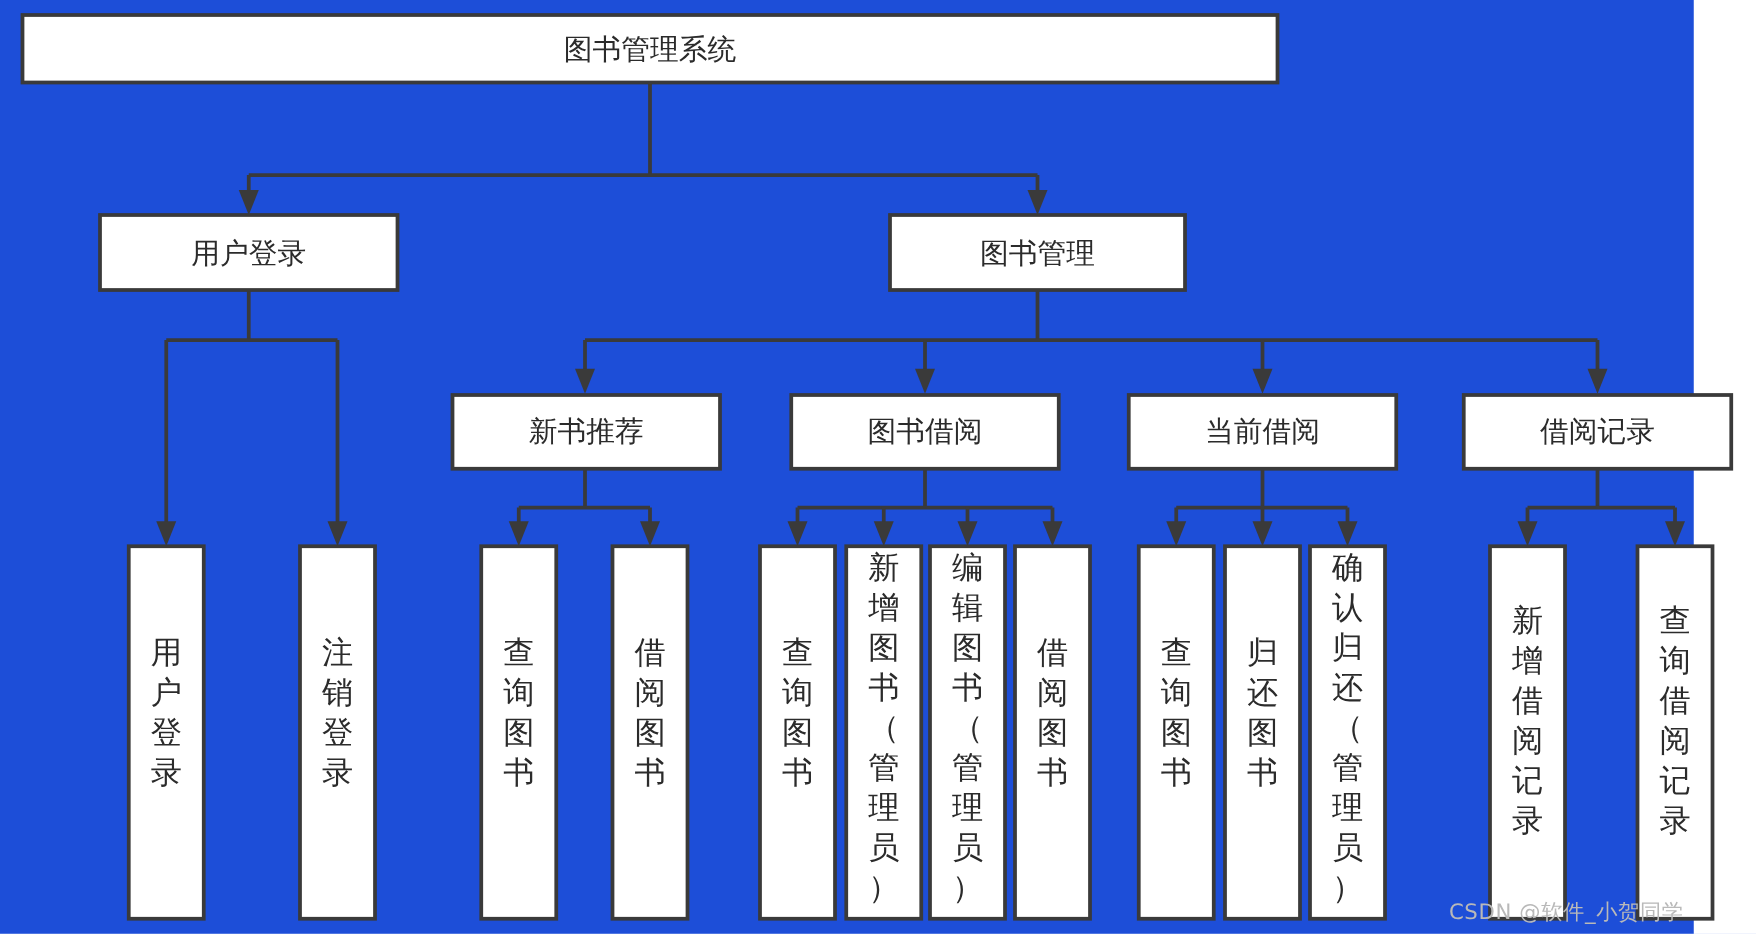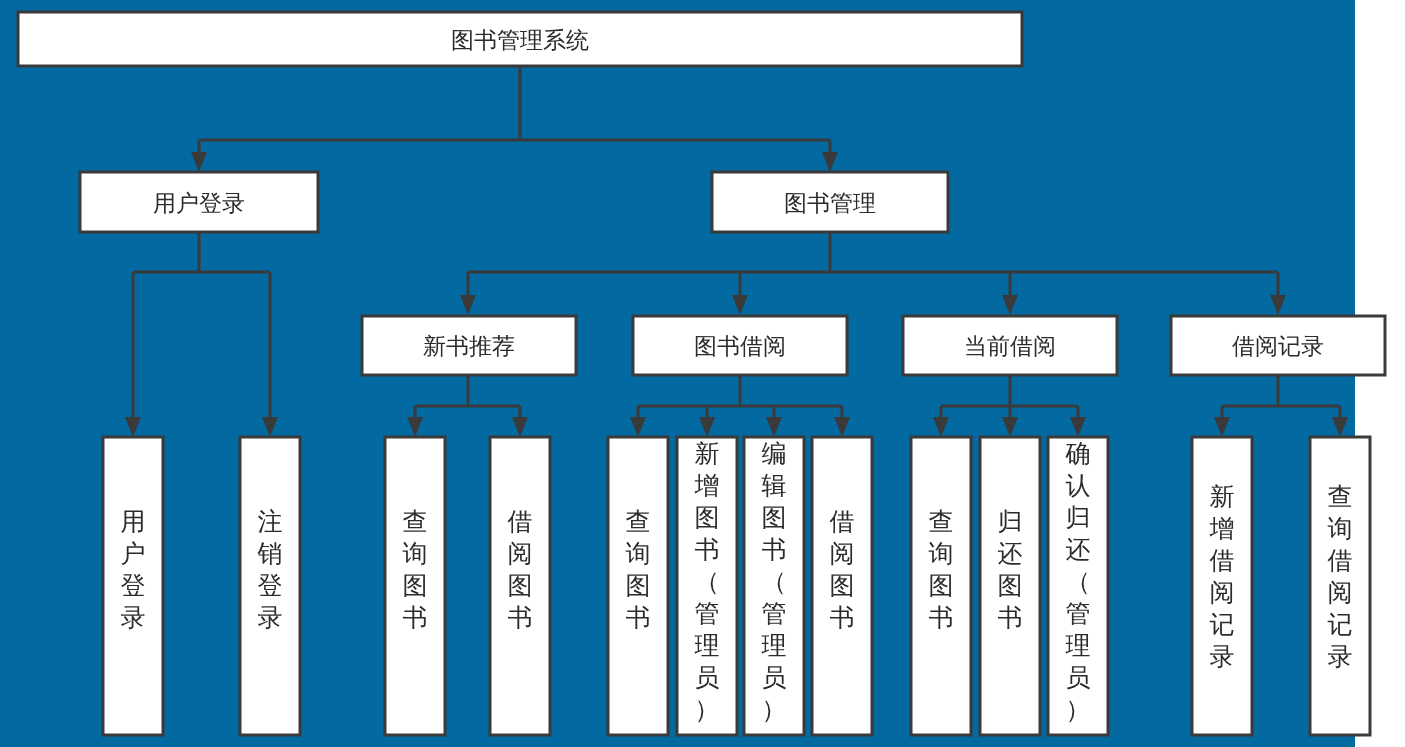--- a/index.html
+++ b/index.html
@@ -10,21 +10,21 @@
   body {
     width: 1405px;
     height: 747px;
     overflow: hidden;
     font-family: "DejaVu Sans", "Liberation Sans", sans-serif;
   }
   #diagram-root {
     position: relative;
     width: 1355px;
     height: 747px;
-    background: #0369a1;
+    background: #1d4ed8;
   }
   svg#flowchart {
     display: block;
     width: 1405px;
     height: 747px;
   }
   .node-box {
     fill: #ffffff;
     stroke: #3a3a3a;
     stroke-width: 3;
@@ -231,14 +231,15 @@
       </g>
 
       <g>
         <rect class="node-box" x="1310" y="437" width="60" height="298"></rect>
         <text class="node-label-vertical" x="1340" y="505"><tspan x="1340" y="505">查</tspan><tspan x="1340" y="537">询</tspan><tspan x="1340" y="569">借</tspan><tspan x="1340" y="601">阅</tspan><tspan x="1340" y="633">记</tspan><tspan x="1340" y="665">录</tspan></text>
       </g>
 
     </g>
   </svg>
 
+  <div class="watermark">CSDN @软件_小贺同学</div>
 
 </div>
 
 </body></html>

